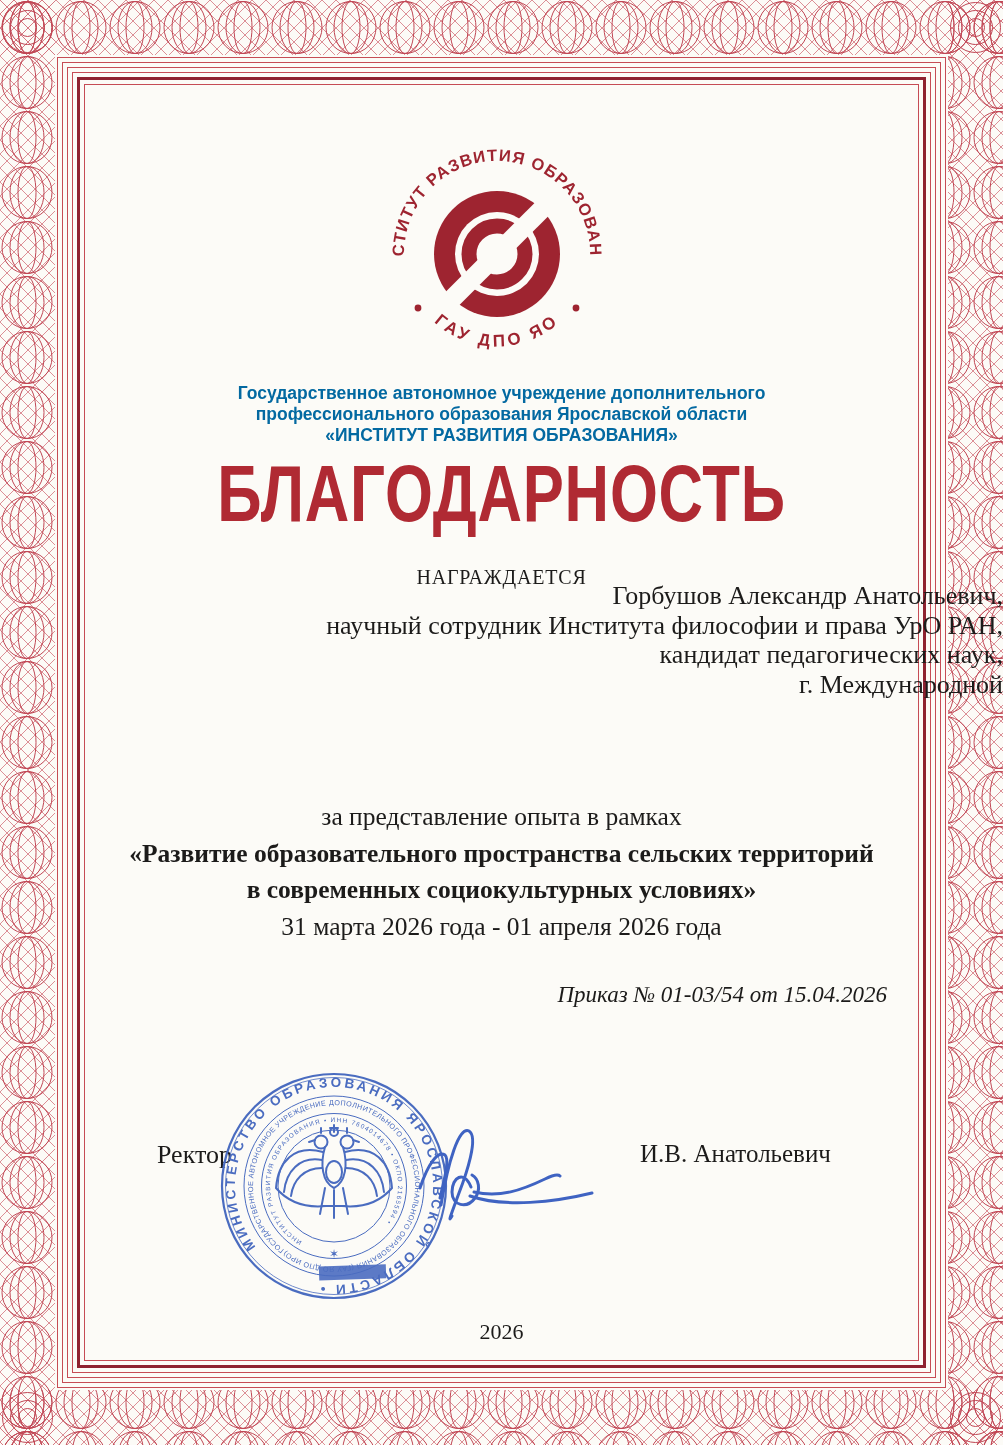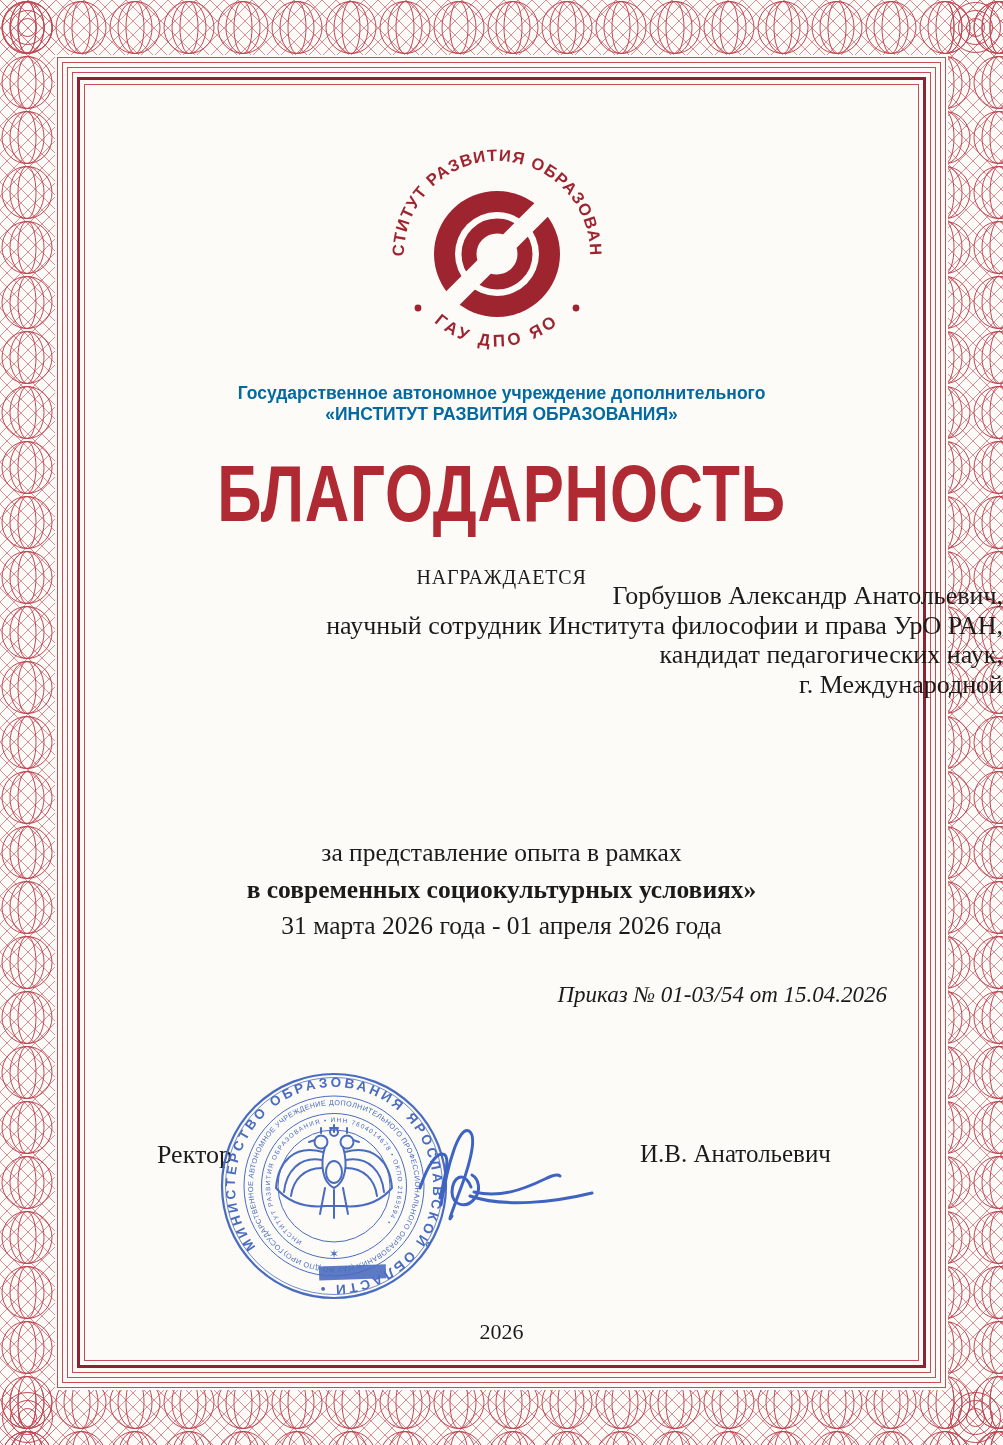--- a/index.html
+++ b/index.html
@@ -10,21 +10,21 @@
   }
   .abs{position:absolute;}
   .centered{left:0;right:0;text-align:center;}
   .org-block{top:383px;font-family:"Liberation Sans",sans-serif;
     font-weight:bold;font-size:17.5px;line-height:21px;color:#0369a1;}
   .cert-title{top:451px;font-family:"Liberation Sans",sans-serif;
     font-weight:bold;font-size:79px;line-height:86px;color:#b02a33;
     transform:scaleX(.78);transform-origin:50% 50%;letter-spacing:1px;white-space:nowrap;}
   .awarded{top:566px;font-size:20px;letter-spacing:.8px;}
   .recipient{top:581px;font-size:26px;line-height:29.5px;text-align:right;}
-  .body-block{top:799px;font-size:25.5px;line-height:36.5px;margin-top:36px;}
+  .body-block{top:799px;font-size:25.5px;line-height:36.5px;}
   .body-bold{font-weight:bold;}
   .order-line{top:982px;right:116px;font-size:23px;font-style:italic;text-align:left;}
   .rector{left:157px;top:1140px;font-size:26px;}
   .signatory{left:640px;top:1140px;font-size:25px;}
   .year{top:1288px;font-size:22px;margin-top:31px;}
   svg text{user-select:none;}
 </style>
 </head>
 <body>
 
@@ -104,36 +104,38 @@
     </text>
     <text font-family="Liberation Sans, sans-serif" font-weight="bold" font-size="17" fill="#9e2430" letter-spacing="3.5" text-anchor="middle">
       <textPath href="#logoBottomArc" startOffset="50%">ГАУ ДПО ЯО</textPath>
     </text>
     <circle cx="41" cy="176" r="3.4" fill="#9e2430"></circle>
     <circle cx="199" cy="176" r="3.4" fill="#9e2430"></circle>
   </svg>
 
   <div class="abs centered org-block">
     <div>Государственное автономное учреждение дополнительного</div>
+    <div>профессионального образования Ярославской области</div>
     <div>«ИНСТИТУТ РАЗВИТИЯ ОБРАЗОВАНИЯ»</div>
   </div>
 
   <div class="abs centered cert-title">БЛАГОДАРНОСТЬ</div>
 
   <div class="abs centered awarded">НАГРАЖДАЕТСЯ</div>
 
   <div class="abs centered recipient">
     <div>Горбушов Александр Анатольевич,</div>
     <div>научный сотрудник Института философии и права УрО РАН,</div>
     <div>кандидат педагогических наук,</div>
     <div>г. Международной</div>
   </div>
 
   <div class="abs centered body-block">
     <div>за представление опыта в рамках</div>
+    <div class="body-bold">«Развитие образовательного пространства сельских территорий</div>
     <div class="body-bold">в современных социокультурных условиях»</div>
     <div>31 марта 2026 года - 01 апреля 2026 года</div>
   </div>
 
   <div class="abs order-line">Приказ № 01-03/54 от 15.04.2026</div>
 
   <div class="abs rector">Ректор</div>
   <div class="abs signatory">И.В. Анатольевич</div>
 
   <svg class="abs" style="left:218px;top:1070px;" width="232" height="232" viewBox="-116 -116 232 232">

